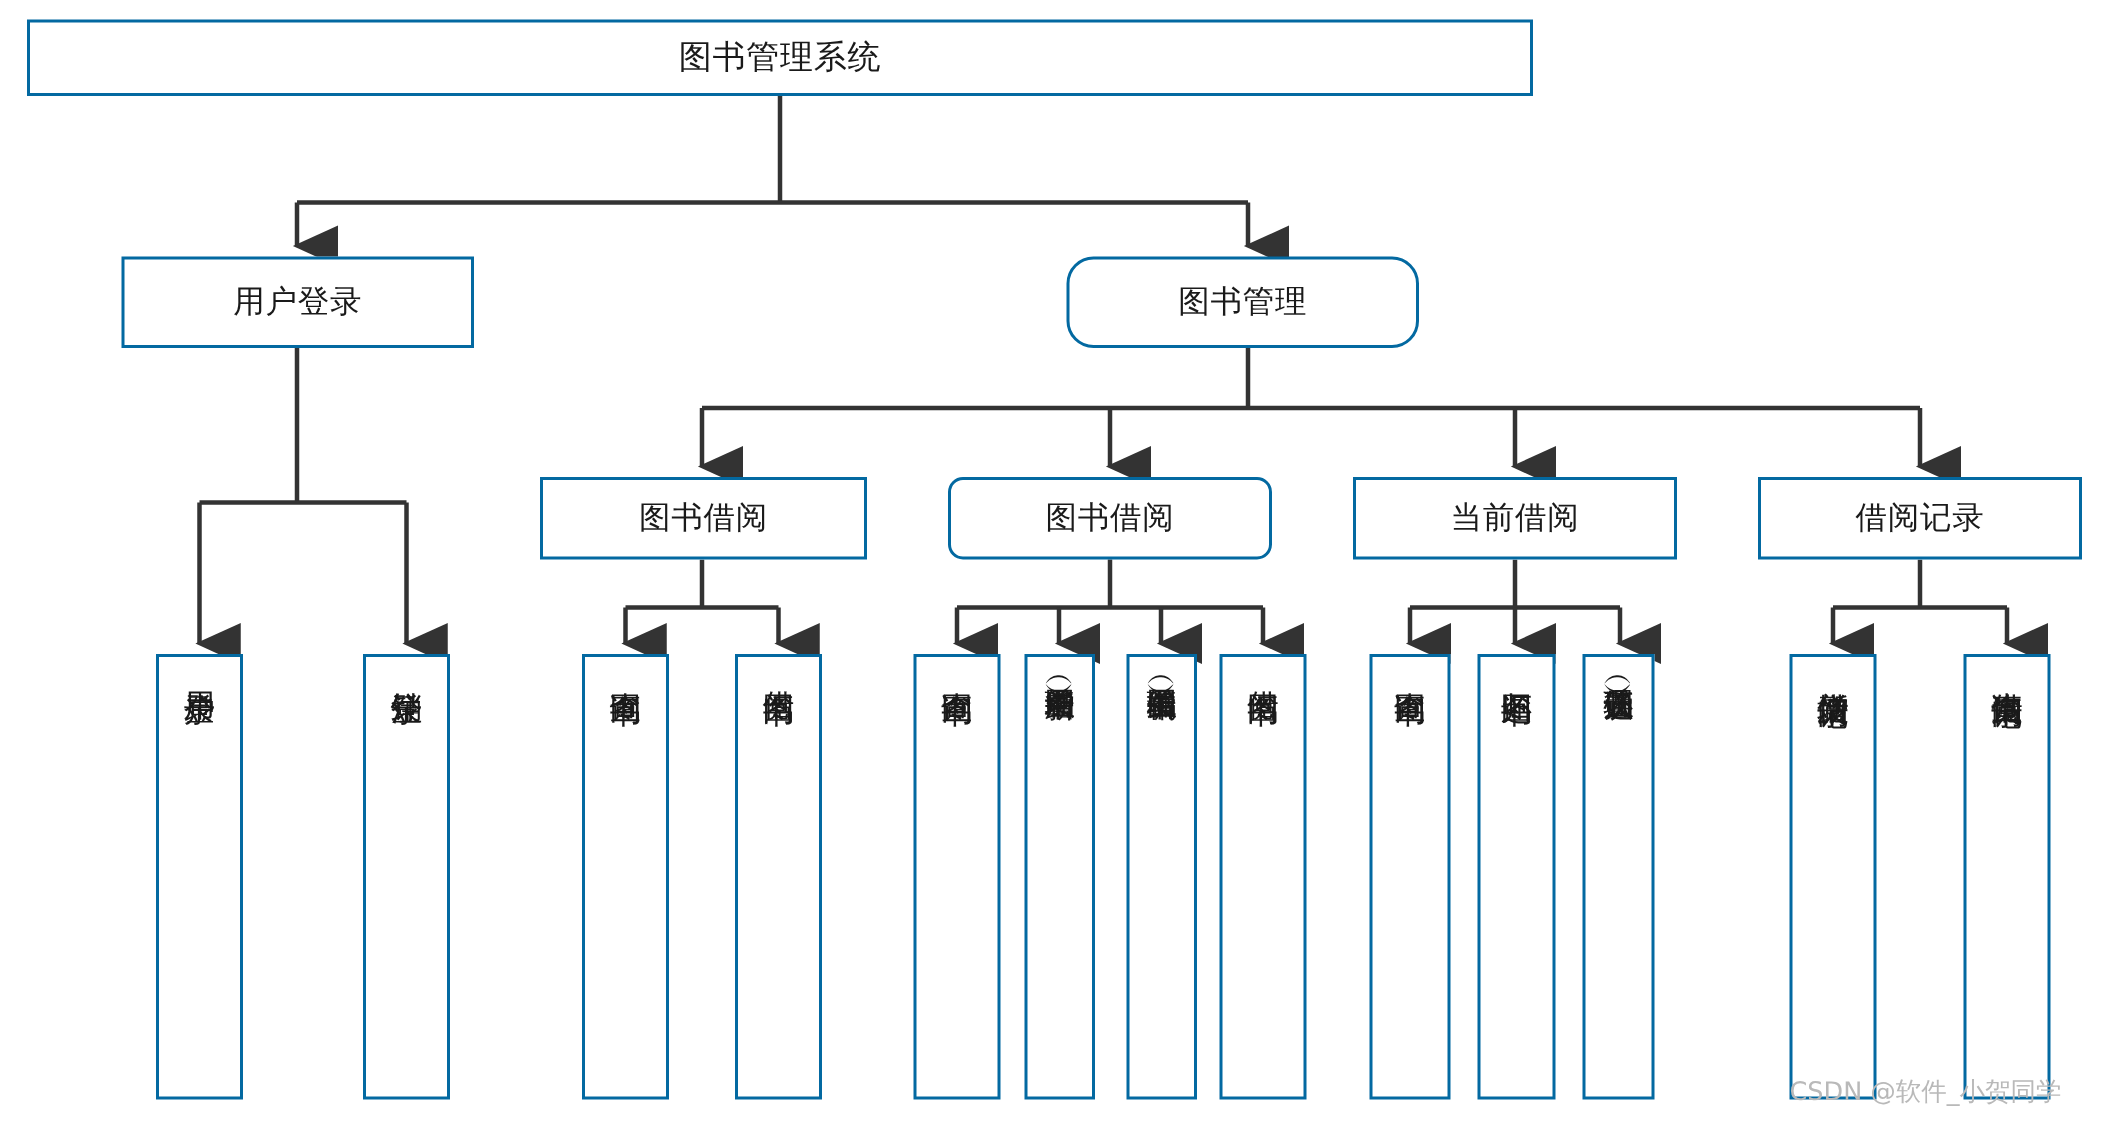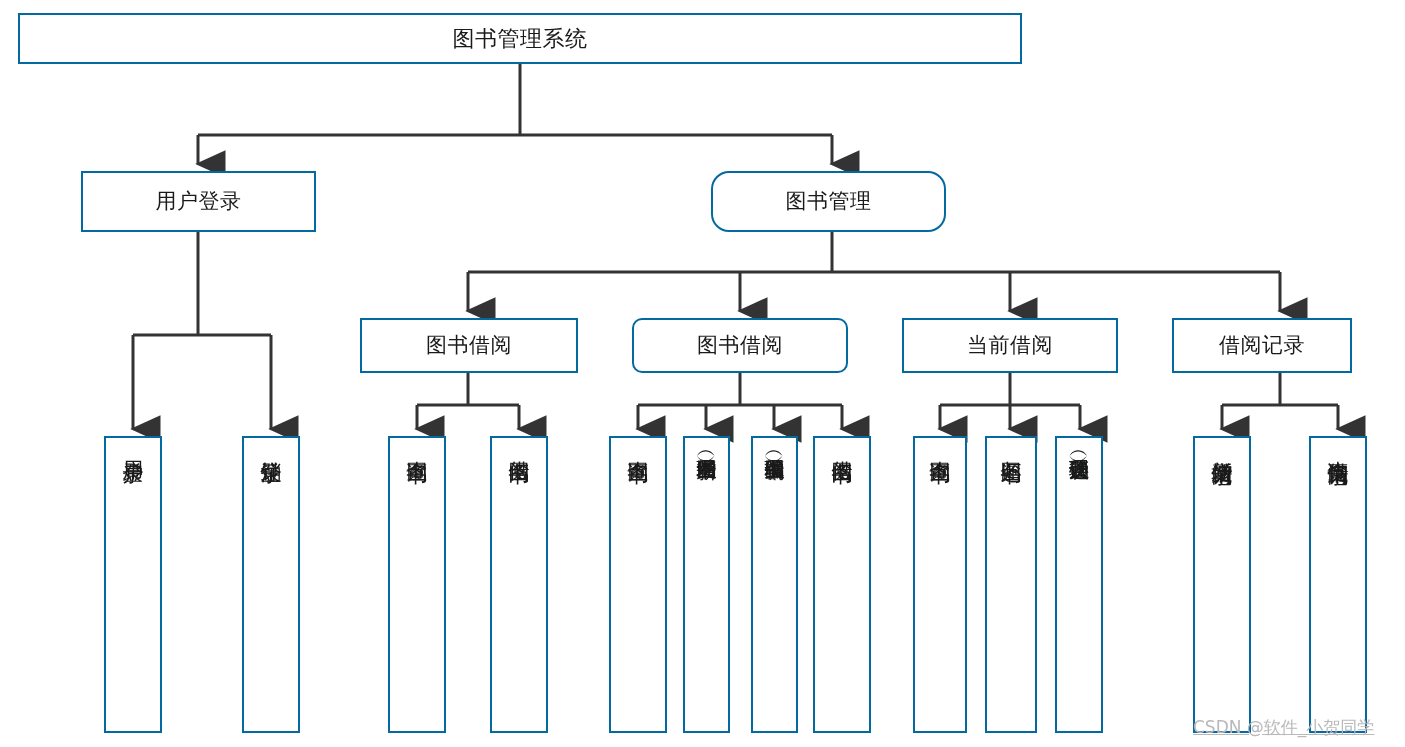--- a/index.html
+++ b/index.html
@@ -69,21 +69,20 @@
     font-size: 20px;
     letter-spacing: 0px;
   }
   .watermark {
     position: absolute;
     color: #b9b9b9;
     font-size: 17px;
     white-space: nowrap;
     z-index: 5;
     font-family: "DejaVu Sans", "Liberation Sans", sans-serif;
-    text-decoration: underline;
   }
 </style>
 </head>
 <body>
 
 <div id="canvas">
 
   <svg id="edges" viewBox="0 0 1405 747" width="1405" height="747" xmlns="http://www.w3.org/2000/svg">
     <defs>
       <marker id="arrow" viewBox="0 0 12 12" refX="6" refY="10" markerWidth="11" markerHeight="11" orient="auto-start-reverse">
@@ -147,21 +146,21 @@
 
   <div class="node horiz" style="left:360px; top:318px; width:218px; height:55px;">
     <span class="node-label">图书借阅</span>
   </div>
   <div class="node horiz" style="left:632px; top:318px; width:216px; height:55px;border-radius:10px;">
     <span class="node-label">图书借阅</span>
   </div>
   <div class="node horiz" style="left:902px; top:318px; width:216px; height:55px;">
     <span class="node-label">当前借阅</span>
   </div>
-  <div class="node horiz" style="left:1172px; top:318px; width:180px; height:55px;">
+  <div class="node horiz" style="left:1172px; top:318px; width:216px; height:55px;">
     <span class="node-label">借阅记录</span>
   </div>
 
   <div class="node vert" style="left:104px; top:436px; width:58px; height:297px;">
     <span class="node-label">用户登录</span>
   </div>
   <div class="node vert" style="left:242px; top:436px; width:58px; height:297px;">
     <span class="node-label">注销登录</span>
   </div>
 

